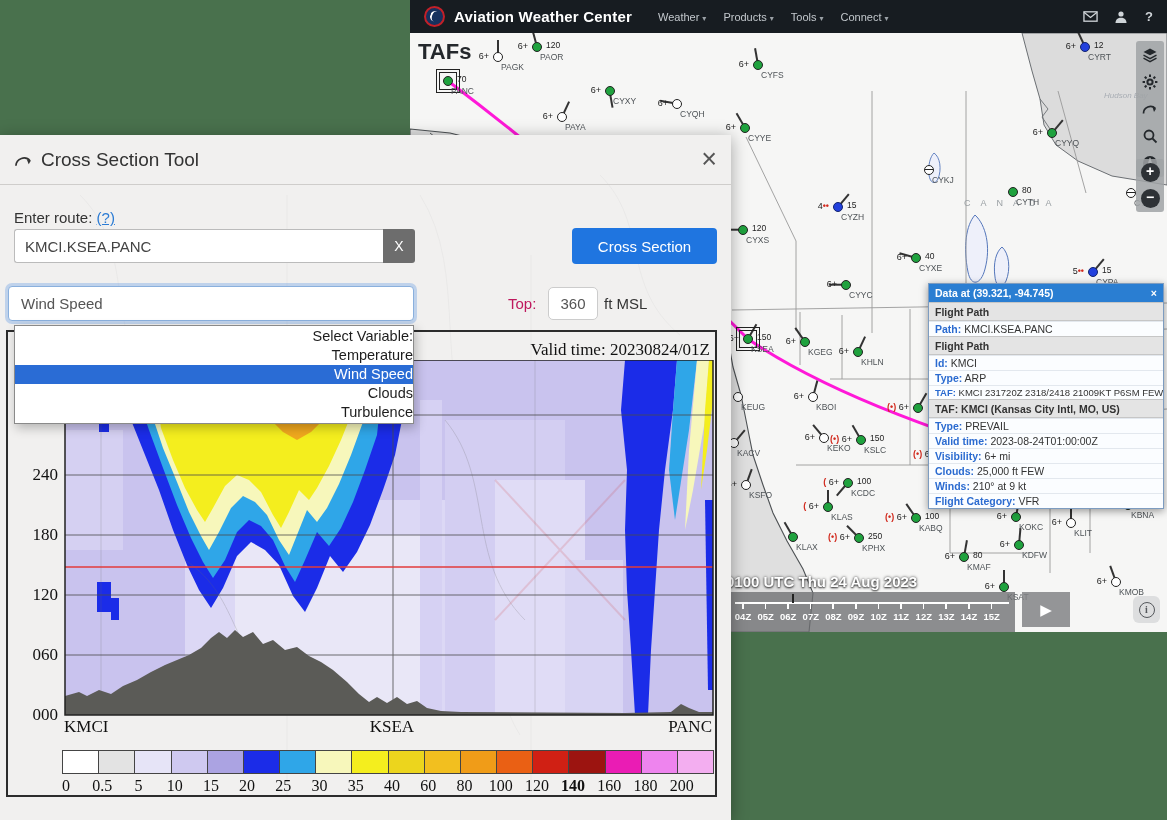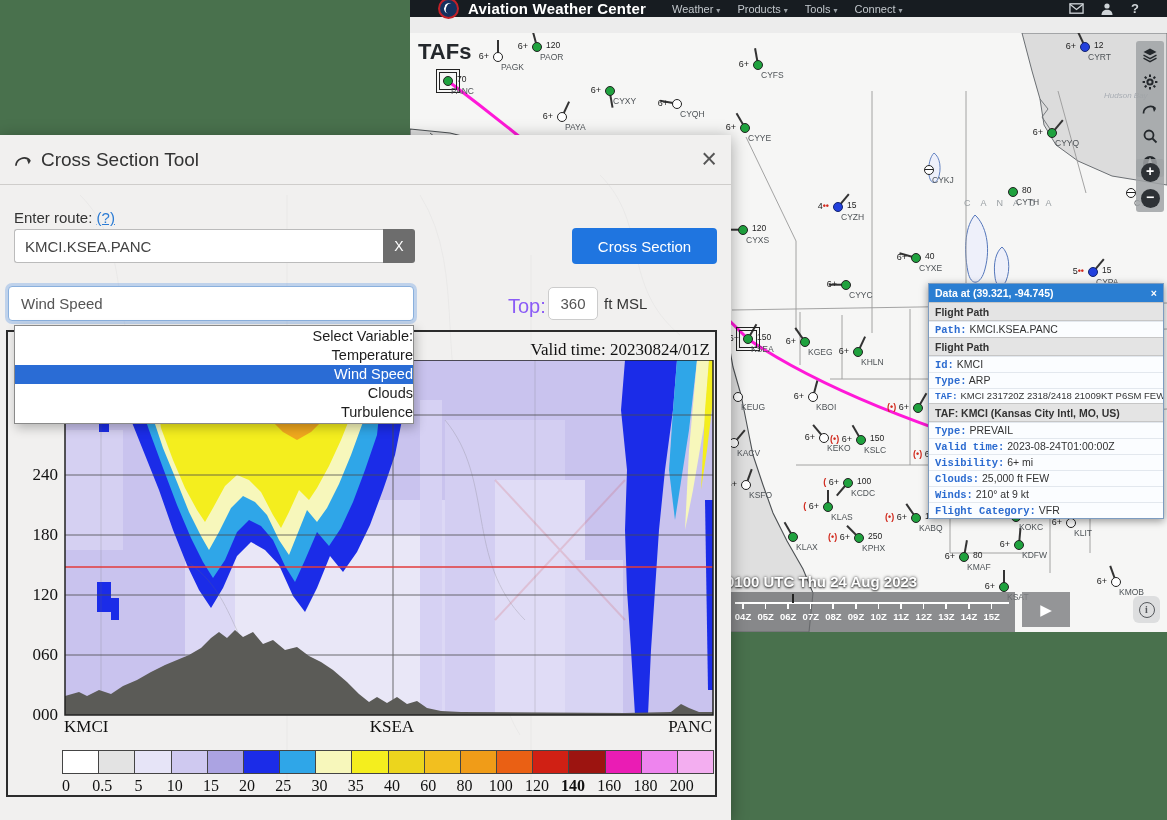--- a/index.html
+++ b/index.html
@@ -2,22 +2,22 @@
 <html><head>
 <meta charset="utf-8">
 <style>
   * { margin:0; padding:0; box-sizing:border-box; }
   html,body { background:#333; }
   .screen{ position:relative; width:1167px; height:820px; overflow:hidden;
            background:#49714d; font-family:"Liberation Sans","DejaVu Sans",sans-serif; }
 
   
   .browser{ position:absolute; left:410px; top:0; width:757px; height:632px; background:#ececec; }
-  .site-header{ position:absolute; left:0; top:0; right:0; height:17px; background:#171c21;
-    display:flex; align-items:center; padding:0 28px; color:#fff; z-index:5; }
+  .site-header{ position:absolute; left:0; top:0; right:0; height:33px; background:#171c21;
+    display:flex; align-items:center; padding:0 14px; color:#fff; z-index:5; }
   .logo{ width:21px; height:21px; border-radius:50%; background:#15315e; border:2px solid #c22028;
     position:relative; flex:0 0 auto; }
   .logo::after{ content:""; position:absolute; left:4px; top:3px; width:9px; height:11px;
     border-left:2px solid #fff; border-radius:60% 0 60% 60%; transform:rotate(18deg); }
   .site-title{ font-size:15px; font-weight:700; margin-left:9px; letter-spacing:.2px; }
   .site-nav{ display:flex; gap:17px; margin-left:26px; list-style:none; }
   .site-nav li{ font-size:11px; color:#c3c8cd; cursor:pointer; }
   .site-nav .caret{ font-size:8px; color:#9aa0a6; margin-left:3px; }
   .hdr-icons{ margin-left:auto; display:flex; gap:16px; align-items:center; color:#cfd4d8; }
   .hdr-icons .hicon{ width:15px; height:13px; display:inline-flex; }
@@ -59,21 +59,21 @@
      line-height:17px; text-align:center; font-weight:700; cursor:pointer; }
 
   
   .popup{ position:absolute; left:518px; top:250px; width:236px; z-index:7; background:#fff;
      border:1px solid #7d9cc0; box-shadow:0 2px 8px rgba(0,0,0,.4); font-size:10.5px; }
   .popup-hdr{ background:#2a7ed2; color:#fff; font-weight:700; padding:3px 6px; display:flex; }
   .popup-hdr .x{ margin-left:auto; cursor:pointer; font-weight:700; }
   .prow{ padding:1px 6px; border-top:1px solid #e3e8ee; white-space:nowrap; overflow:hidden; background:#fbfdff;}
   .prow.section{ background:#e4e4e4; border-top:1px solid #c6c6c6; border-bottom:1px solid #c6c6c6;
      color:#333; font-weight:700; padding:2.5px 6px;}
-  .prow .k{ color:#2b6bd0; font-weight:700;font-family:Liberation Mono, monospace; }
+  .prow .k{ color:#2b6bd0; font-weight:700; }
   .prow .v{ color:#333; }
   .prow.taf-line{ font-size:9.5px; }
 
   
   .timeline-bar{ position:absolute; left:321px; top:559px; width:284px; height:49px;
      background:rgba(110,112,114,.78); z-index:6; }
   .timeline-bar .baseline{ position:absolute; left:4px; right:6px; top:10px; border-top:2px solid #fff; }
   .timeline-bar .nowtick{ position:absolute; left:61px; top:2px; width:2px; height:9px; background:#222; }
   .ttick{ position:absolute; top:12px; width:1.6px; height:5px; background:#fff; }
   .tlab{ position:absolute; top:19px; font-size:9.5px; font-weight:700; color:#fff; transform:translateX(-50%); }
@@ -102,21 +102,21 @@
      font-size:15px; color:#444; padding:0 10px; font-family:inherit; }
   .route-clear{ width:32px; background:#6d6d6d; color:#fff; border:none; border-radius:0 3px 3px 0;
      font-size:14px; cursor:pointer; }
   .btn{ position:absolute; height:36px; top:93px; background:#1f75e0; border:none; border-radius:4px;
      color:#fff; font-size:15px; font-family:inherit; cursor:pointer; }
   .btn.draw{ left:440px; width:125px; }
   .btn.cross{ left:572px; width:145px; }
   .var-select{ position:absolute; left:8px; top:151px; width:406px; height:35px; background:#fff;
      border:1px solid #8ab0dd; border-radius:4px; box-shadow:0 0 0 3px rgba(110,160,230,.38);
      font-size:15px; color:#555; display:flex; align-items:center; padding:0 12px; cursor:pointer; }
-  .top-label{ position:absolute; left:508px; top:160px; font-size:20px; color:#8b5cf6; }
+  .top-label{ position:absolute; left:508px; top:160px; font-size:15px; color:#be185d; }
   .top-input{ position:absolute; left:548px; top:152px; width:50px; height:33px; border:1px solid #ccc;
      border-radius:5px; background:#fff; text-align:center; font-size:15px; color:#555; font-family:inherit; }
   .top-unit{ position:absolute; left:604px; top:160px; font-size:15px; color:#333; }
   .dropdown{ position:absolute; left:14px; top:190px; width:400px; background:#fff; border:1px solid #8a8a8a;
      box-shadow:2px 4px 10px rgba(0,0,0,.25); z-index:30; padding:1px 0;text-align:right; }
   .opt{ height:19px; line-height:19px; padding-left:9px; font-size:14.5px; color:#1d1d1d; cursor:pointer; white-space:nowrap;}
   .opt.sel{ background:#2a6cd5; color:#fff; }
 
   
   .chart-box{ position:absolute; left:6px; top:195px; width:711px; height:467px; border:2px solid #2c2c2c; }

